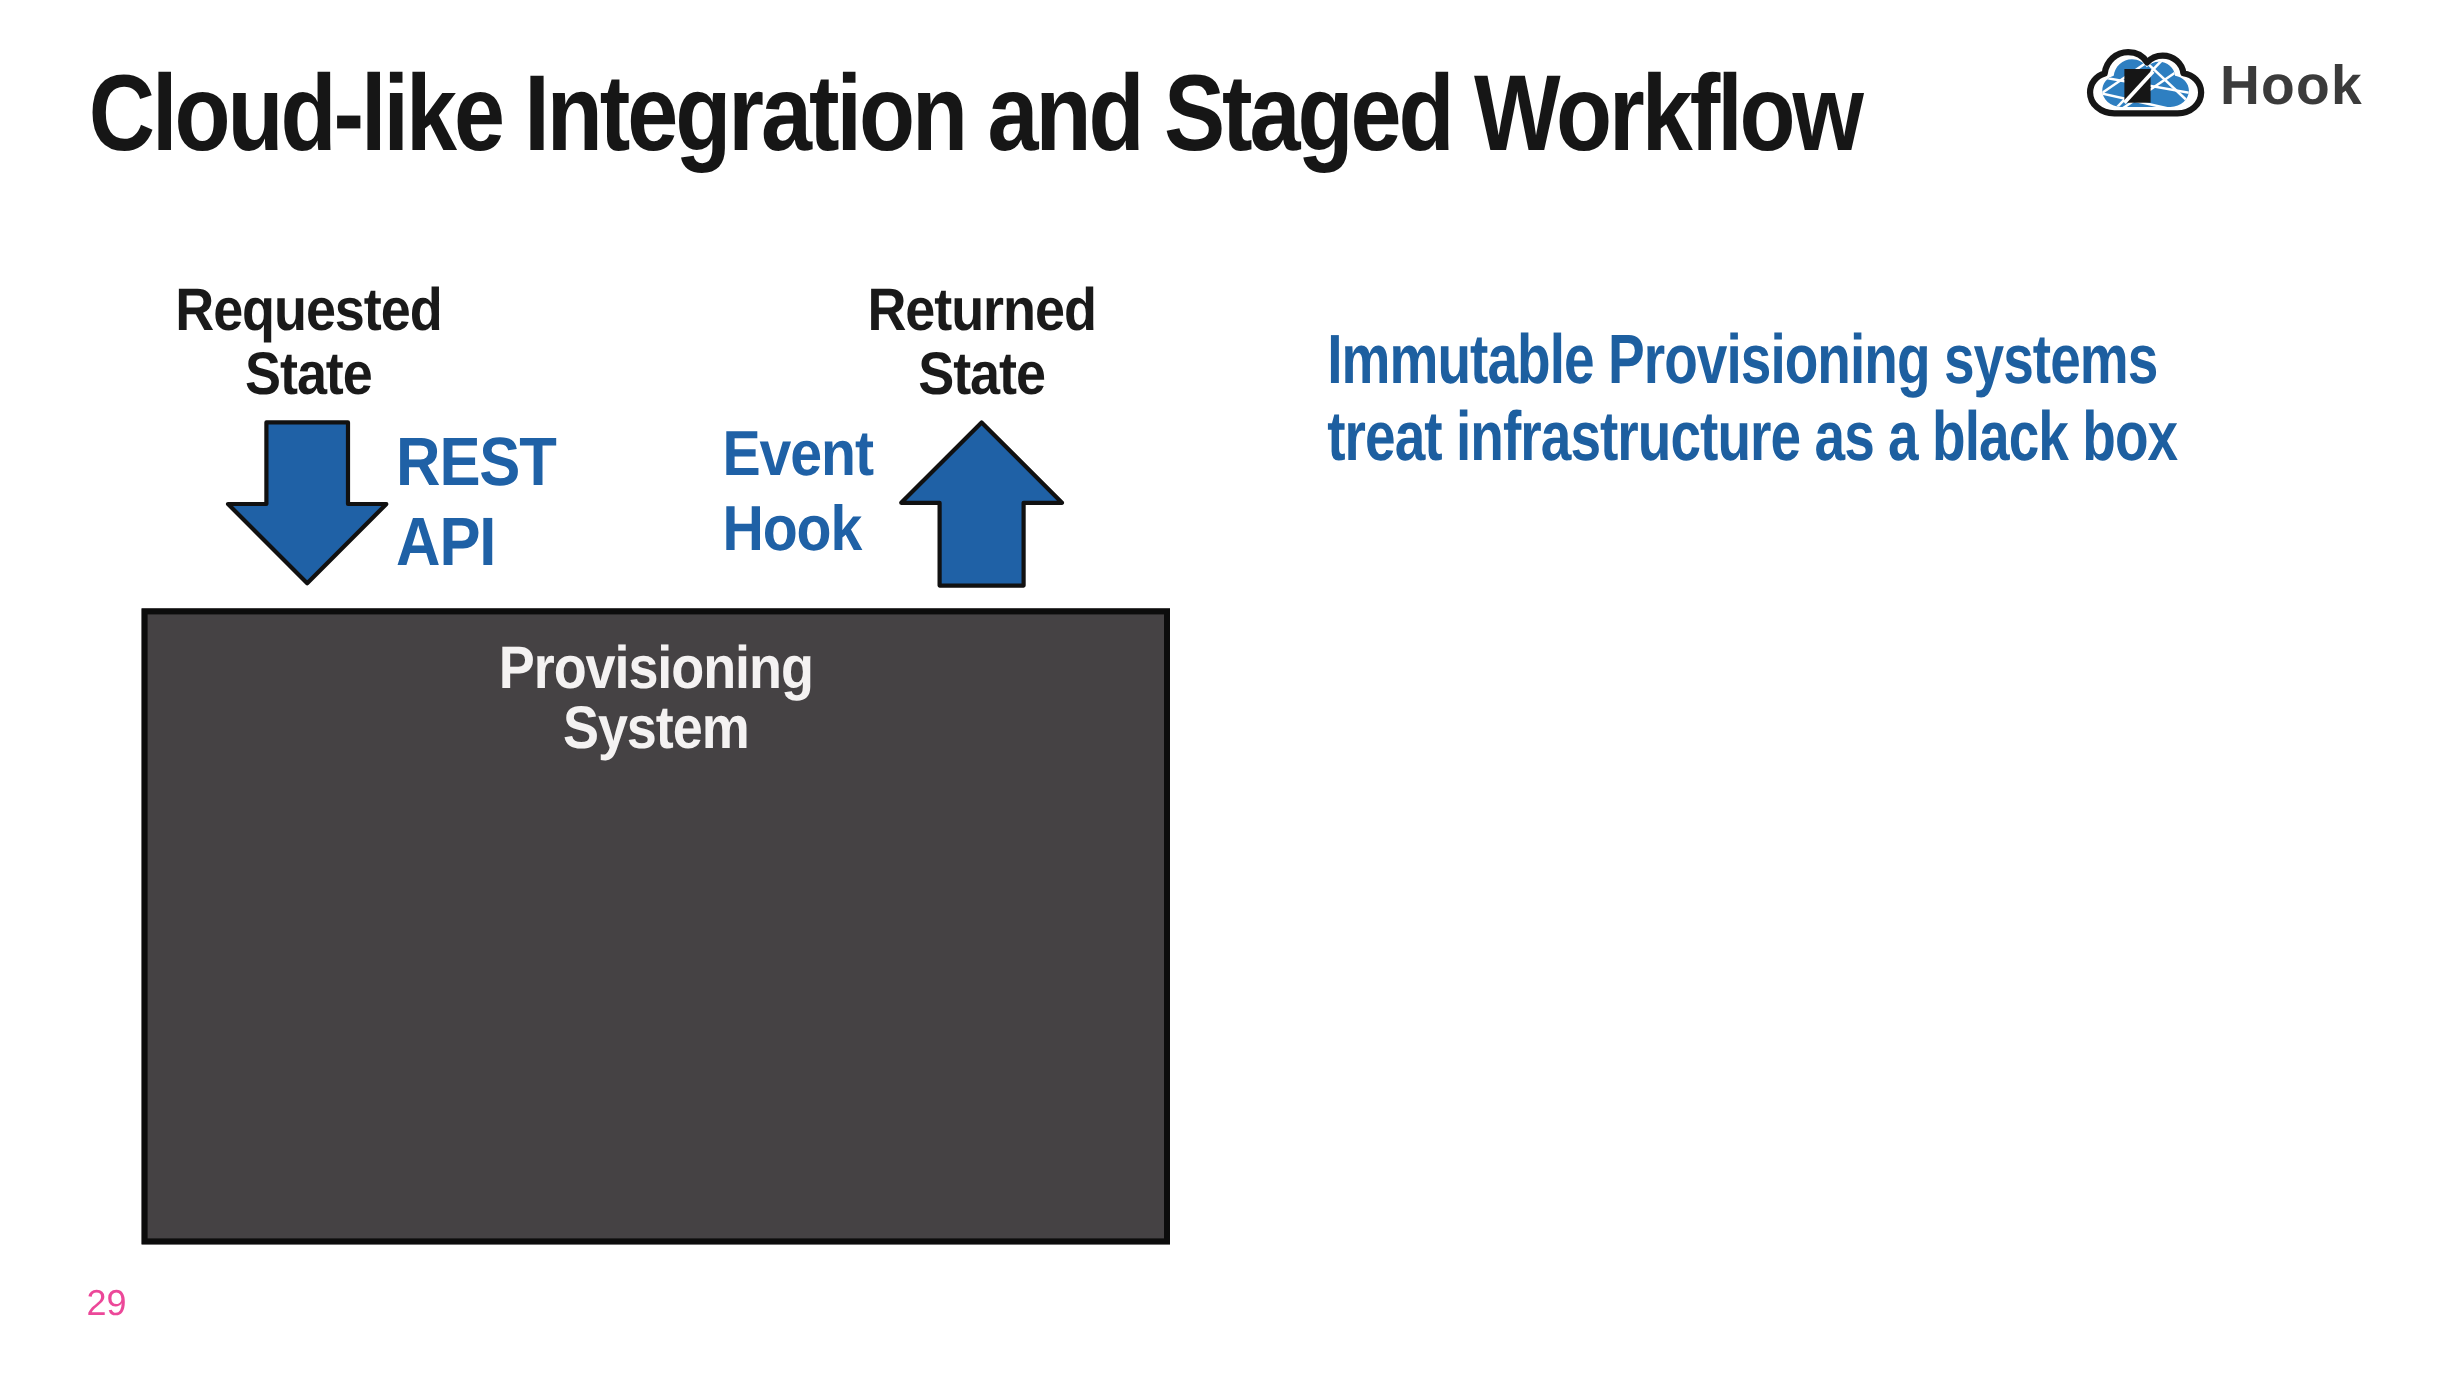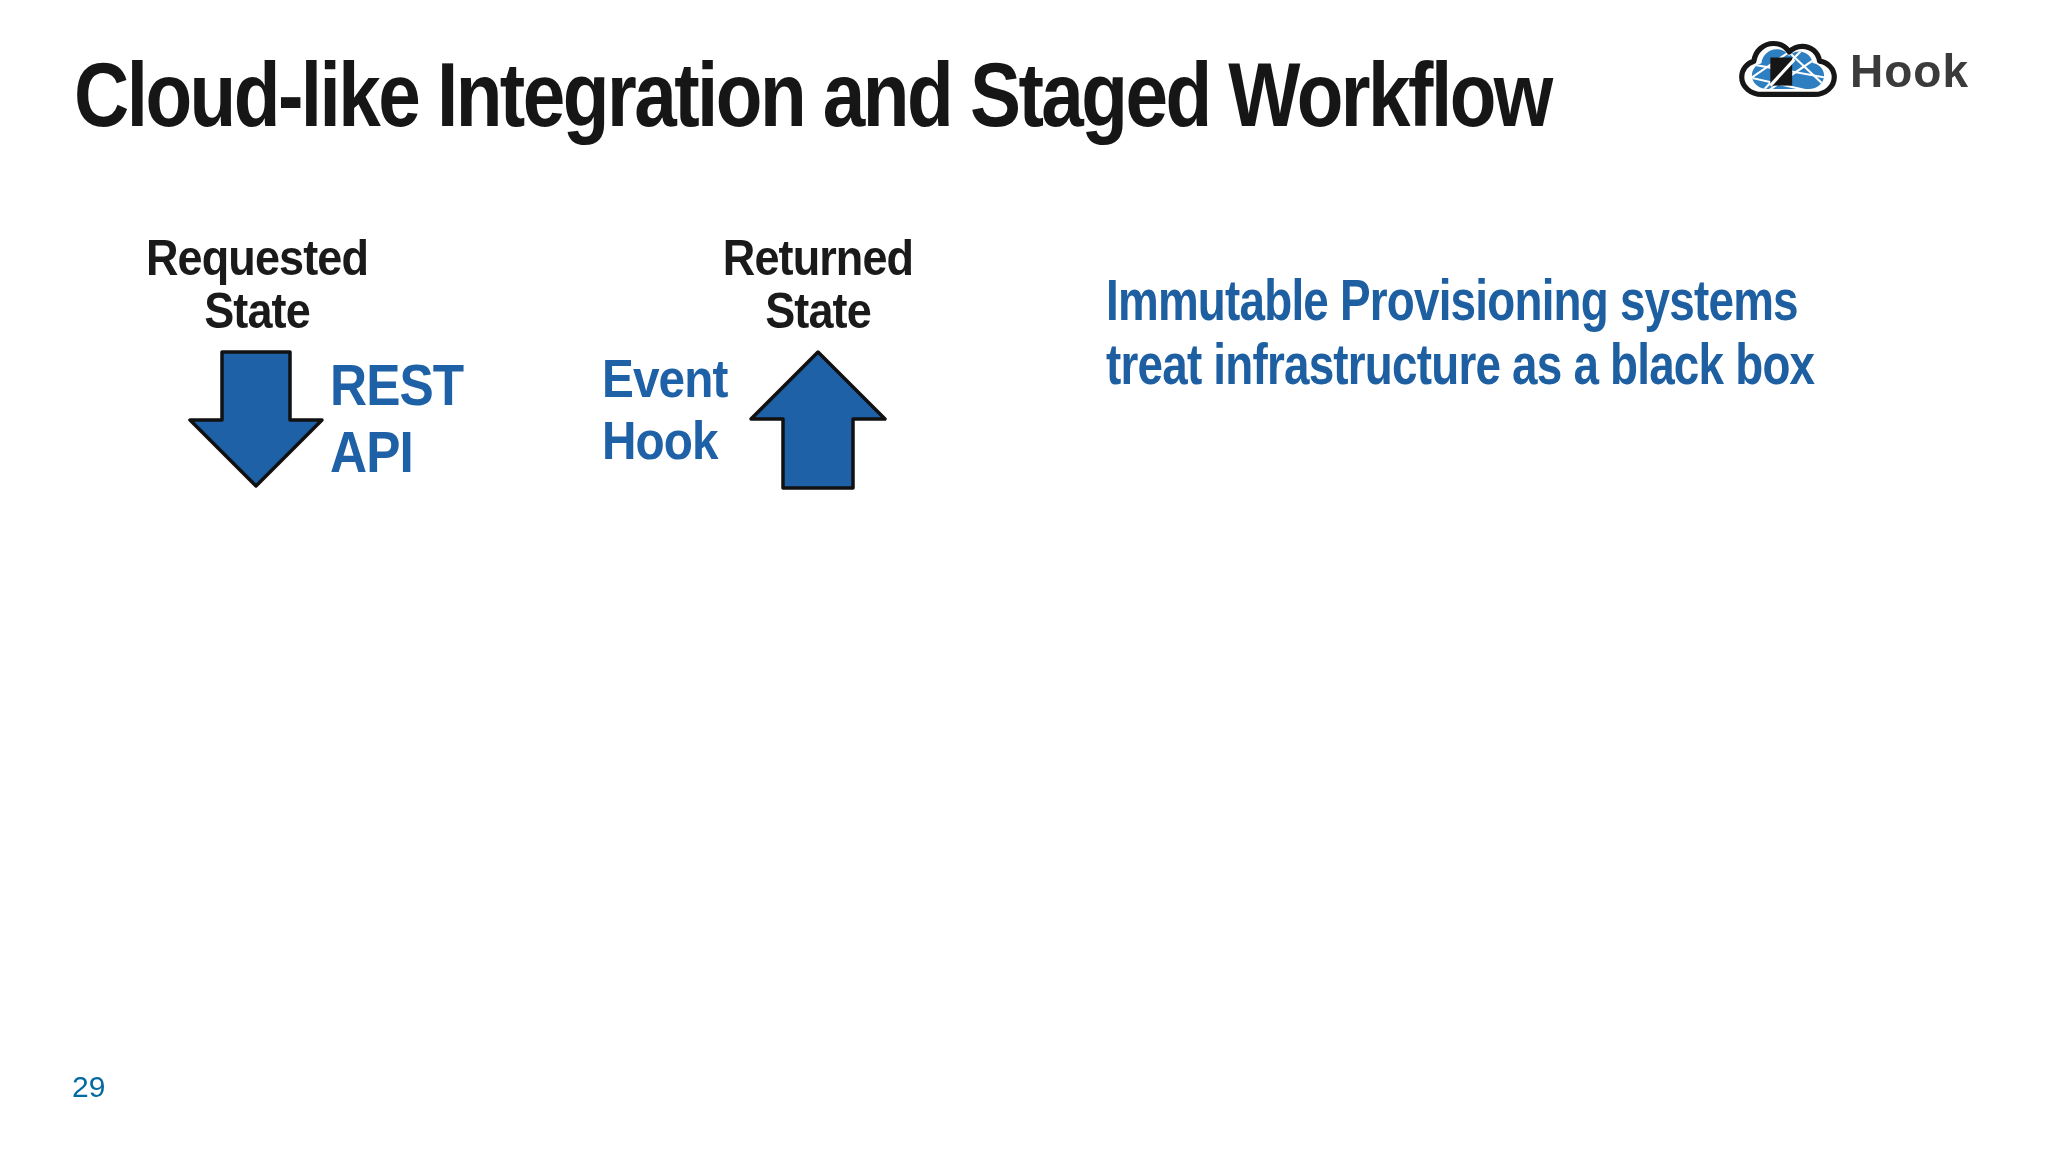--- a/index.html
+++ b/index.html
@@ -64,21 +64,21 @@
   .headline {
     position:absolute; left:1106px; top:268px;
     font-size:58px; line-height:64px; font-weight:bold; color:#1d5fa0;
     letter-spacing:-1px; white-space:nowrap;
     transform:scaleX(0.79); transform-origin:left top;
   }
 
   
   .page-number {
     position:absolute; left:72px; top:1070px;
-    font-size:30px; color:#0369a1;
+    font-size:30px; color:#ec4899;
   }
 </style>
 </head>
 <body>
 
 <div class="slide">
 
   <div class="title">Cloud-like Integration and Staged Workflow</div>
 
   <div class="logo">
@@ -125,20 +125,26 @@
   <div class="arrow-label label-rest">
     <div>REST</div>
     <div>API</div>
   </div>
 
   <div class="arrow-label label-event">
     <div>Event</div>
     <div>Hook</div>
   </div>
 
+  <div class="prov-box">
+    <div class="prov-label">
+      <div>Provisioning</div>
+      <div>System</div>
+    </div>
+  </div>
 
   <div class="headline">
     <div>Immutable Provisioning systems</div>
     <div>treat infrastructure as a black box</div>
   </div>
 
   <div class="page-number">29</div>
 
 </div>
 

